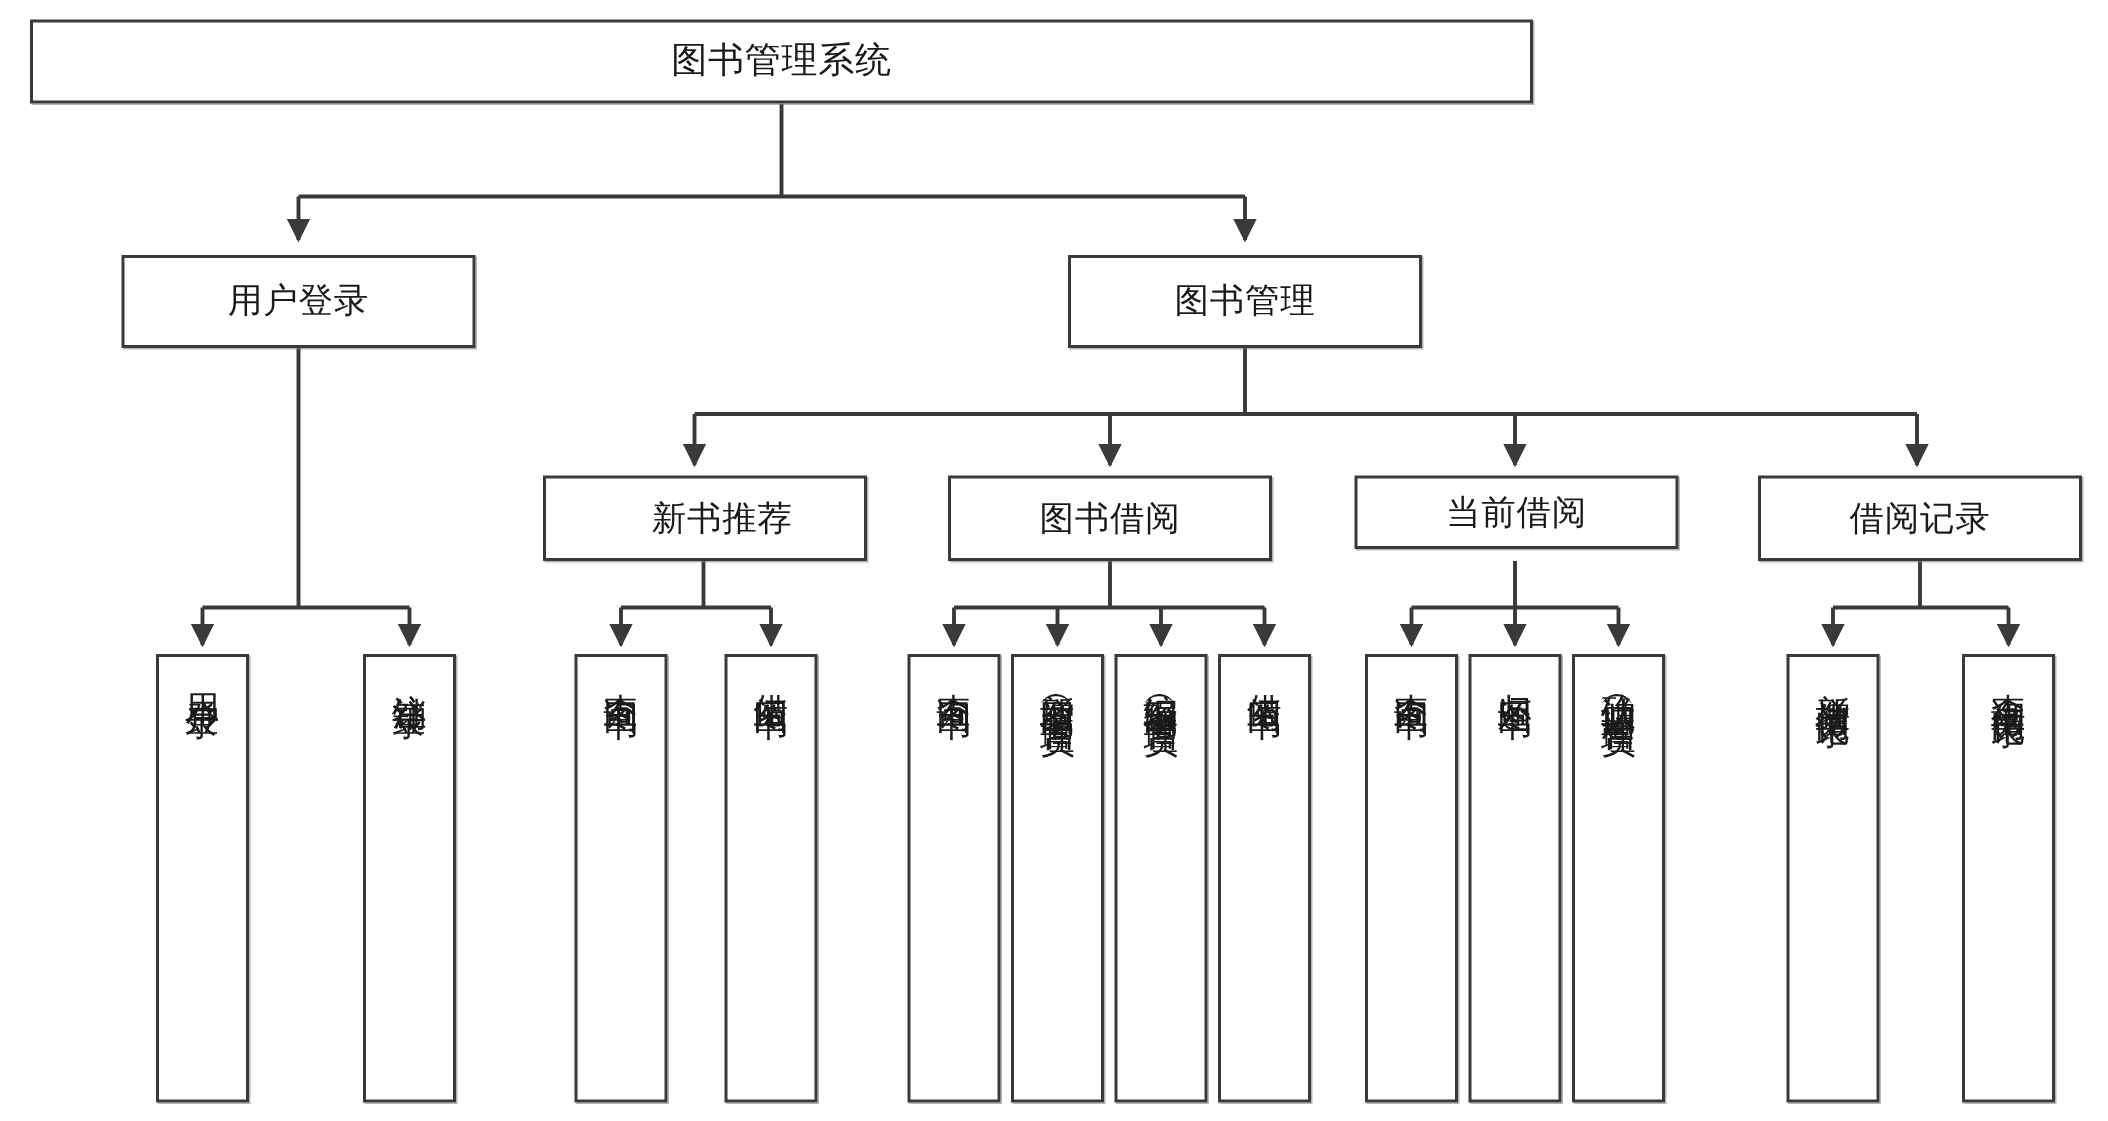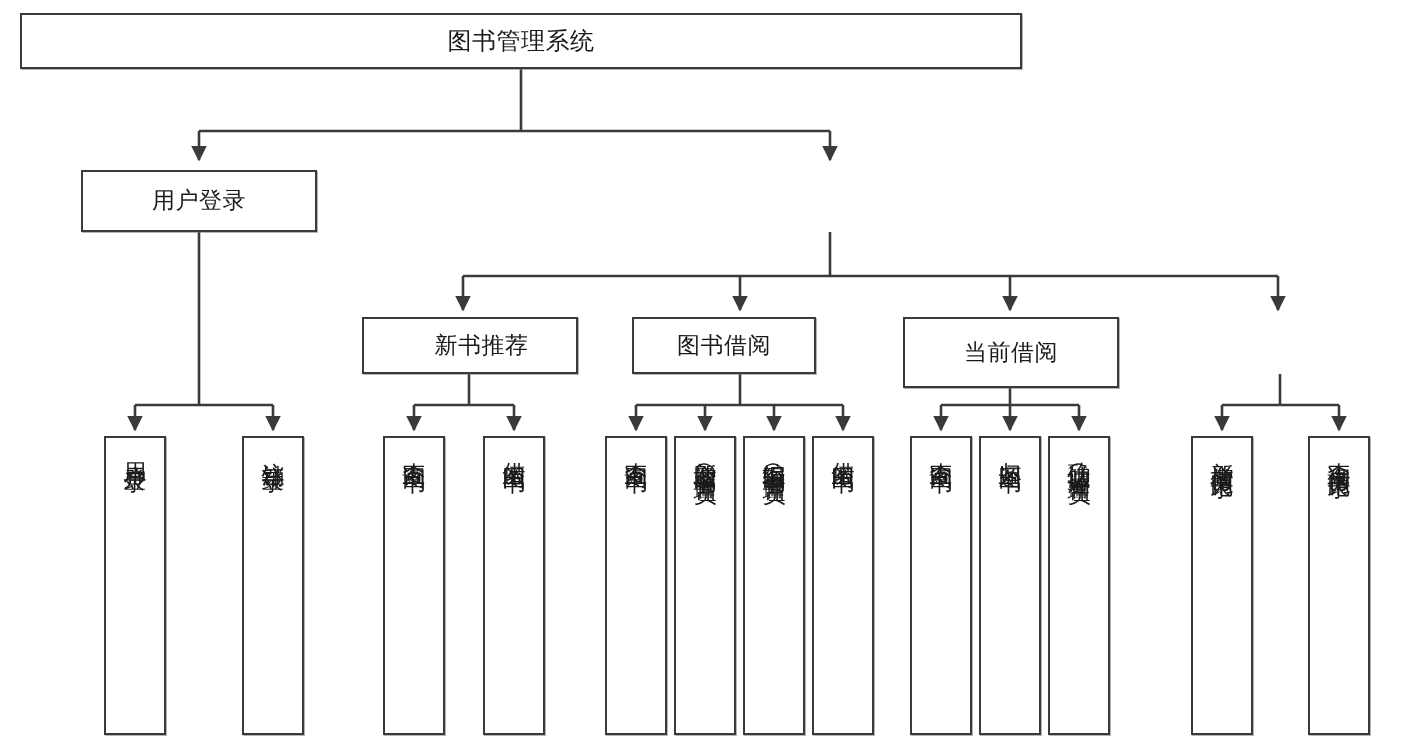--- a/index.html
+++ b/index.html
@@ -127,29 +127,35 @@
     </g>
   </svg>
 
   <div class="node horiz root" style="left:20px; top:13px; width:1002px; height:56px;">
     <span class="node-label">图书管理系统</span>
   </div>
 
   <div class="node horiz" style="left:81px; top:170px; width:236px; height:62px;">
     <span class="node-label">用户登录</span>
   </div>
+  <div class="node horiz" style="left:712px; top:170px; width:236px; height:62px;">
+    <span class="node-label">图书管理</span>
+  </div>
 
   <div class="node horiz" style="left:362px; top:317px; width:216px; height:57px;padding-left:23px;">
     <span class="node-label">新书推荐</span>
   </div>
-  <div class="node horiz" style="left:632px; top:317px; width:184px; height:57px;">
+  <div class="node horiz" style="left:632px; top:317px; width:216px; height:57px;">
     <span class="node-label">图书借阅</span>
   </div>
-  <div class="node horiz" style="left:903px; top:317px; width:216px; height:71px;">
+  <div class="node horiz" style="left:903px; top:317px; width:216px; height:49px;">
     <span class="node-label">当前借阅</span>
+  </div>
+  <div class="node horiz" style="left:1172px; top:317px; width:216px; height:57px;">
+    <span class="node-label">借阅记录</span>
   </div>
 
   <div class="node vert" style="left:104px; top:436px; width:62px; height:299px;">
     <span class="node-label">用户登录</span>
   </div>
   <div class="node vert" style="left:242px; top:436px; width:62px; height:299px;">
     <span class="node-label">注销登录</span>
   </div>
 
   <div class="node vert" style="left:383px; top:436px; width:62px; height:299px;">

